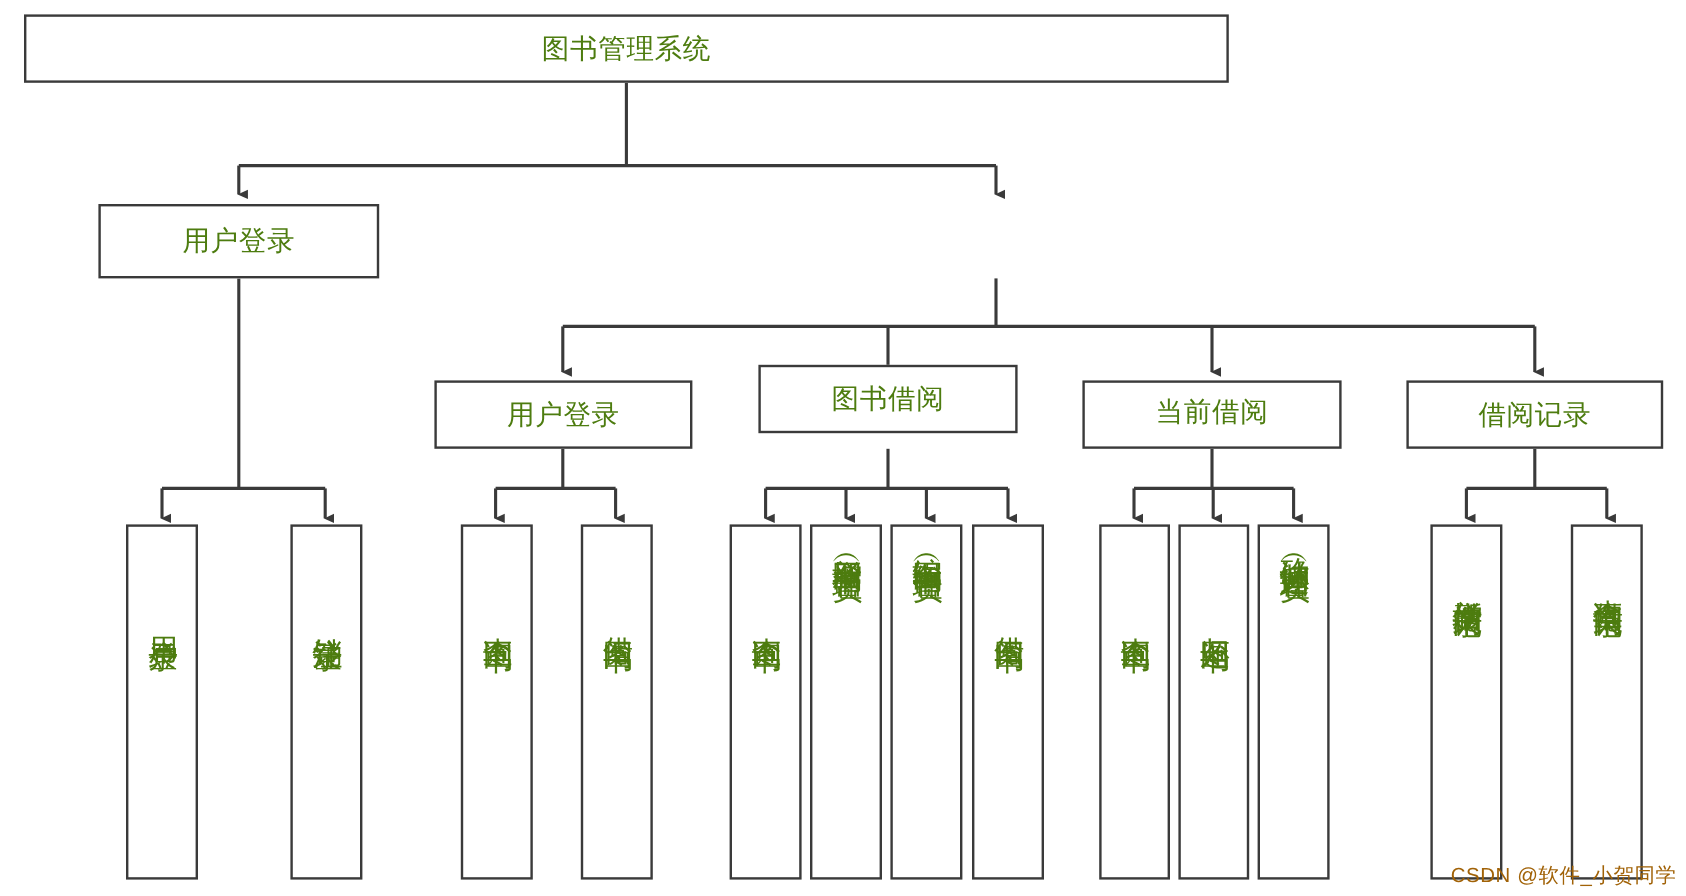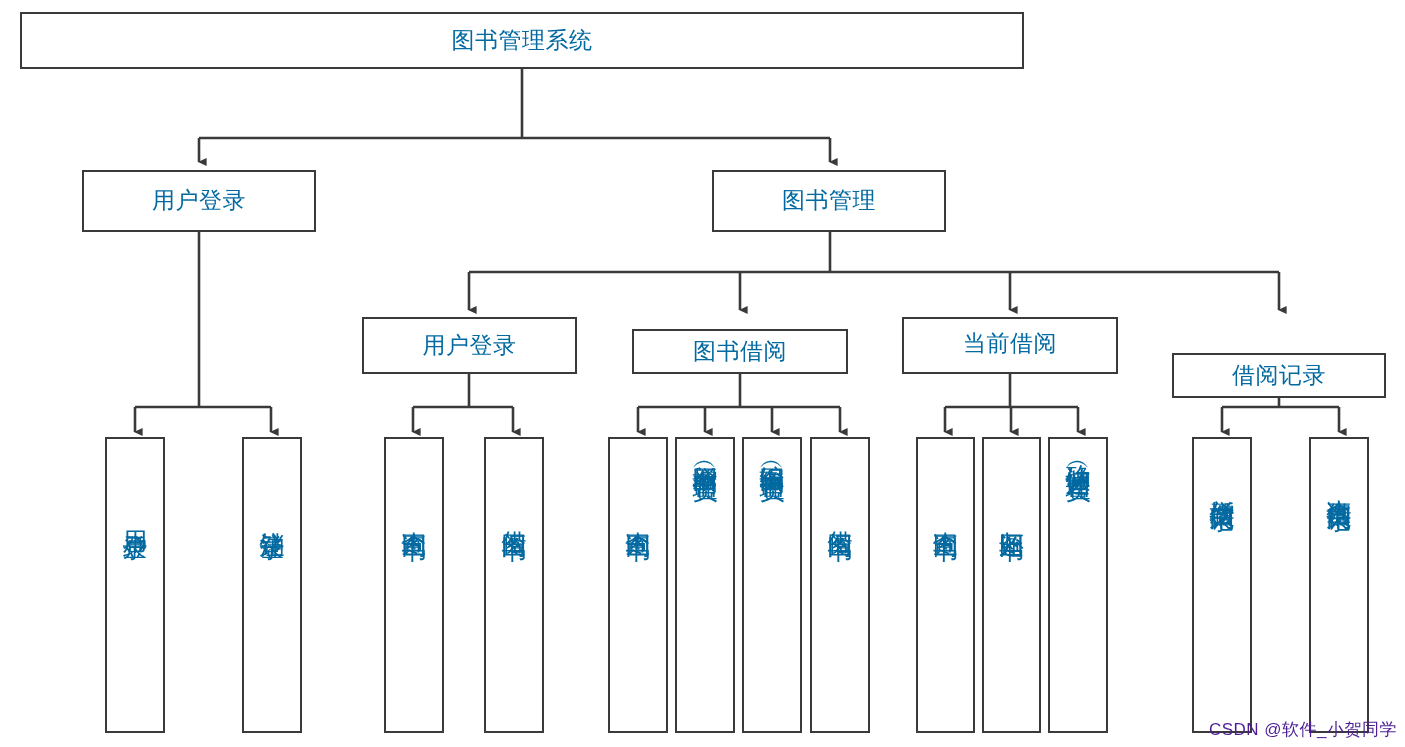--- a/index.html
+++ b/index.html
@@ -26,21 +26,21 @@
     height: 747px;
   }
   .node {
     position: absolute;
     box-sizing: border-box;
     background: #ffffff;
     border: 2.5px solid #3a3a3a;
     display: flex;
     align-items: center;
     justify-content: center;
-    color: #0369a1;
+    color: #4d7c0f;
     z-index: 3;
   }
   .node-label {
     display: block;
     line-height: 1.18;
     letter-spacing: 0.5px;
     white-space: pre;
     text-align: center;
   }
   
@@ -62,21 +62,21 @@
     font-size: 25px;
     letter-spacing: 2px;
     line-height: 1;
     white-space: nowrap;
   }
   #watermark {
     position: absolute;
     right: 8px;
     bottom: 6px;
     font-size: 17px;
-    color: #4c1d95;
+    color: #a16207;
     letter-spacing: 0.5px;
     z-index: 5;
     user-select: none;
     white-space: nowrap;
   }
 </style>
 </head>
 <body>
 
 <div id="diagram-root">
@@ -133,37 +133,34 @@
   </svg>
 
   <div class="node horiz root" style="left:20px; top:12px; width:1004px; height:57px;">
     <span class="node-label">图书管理系统</span>
   </div>
 
   <div class="node horiz" style="left:82px; top:170px; width:234px; height:62px;">
     <span class="node-label">用户登录</span>
   </div>
 
-  <div class="node horiz" style="left:712px; top:170px; width:234px; height:62px;">
-    <span class="node-label">图书管理</span>
-  </div>
 
   <div class="node horiz" style="left:362px; top:317px; width:215px; height:57px;">
     <span class="node-label">用户登录</span>
   </div>
 
-  <div class="node horiz" style="left:632px; top:329px; width:216px; height:45px;">
+  <div class="node horiz" style="left:632px; top:304px; width:216px; height:57px;">
     <span class="node-label">图书借阅</span>
   </div>
 
   <div class="node horiz" style="left:902px; top:317px; width:216px; height:57px;font-family:Liberation Mono, monospace;">
     <span class="node-label">当前借阅</span>
   </div>
 
-  <div class="node horiz" style="left:1172px; top:317px; width:214px; height:45px;margin-top:36px;">
+  <div class="node horiz" style="left:1172px; top:317px; width:214px; height:57px;">
     <span class="node-label">借阅记录</span>
   </div>
 
   <div class="node vert" style="left:105px; top:437px; width:60px; height:296px; padding-top:72px;">
     <span class="node-label">用户登录</span>
   </div>
 
   <div class="node vert" style="left:242px; top:437px; width:60px; height:296px; padding-top:72px;">
     <span class="node-label">注销登录</span>
   </div>

